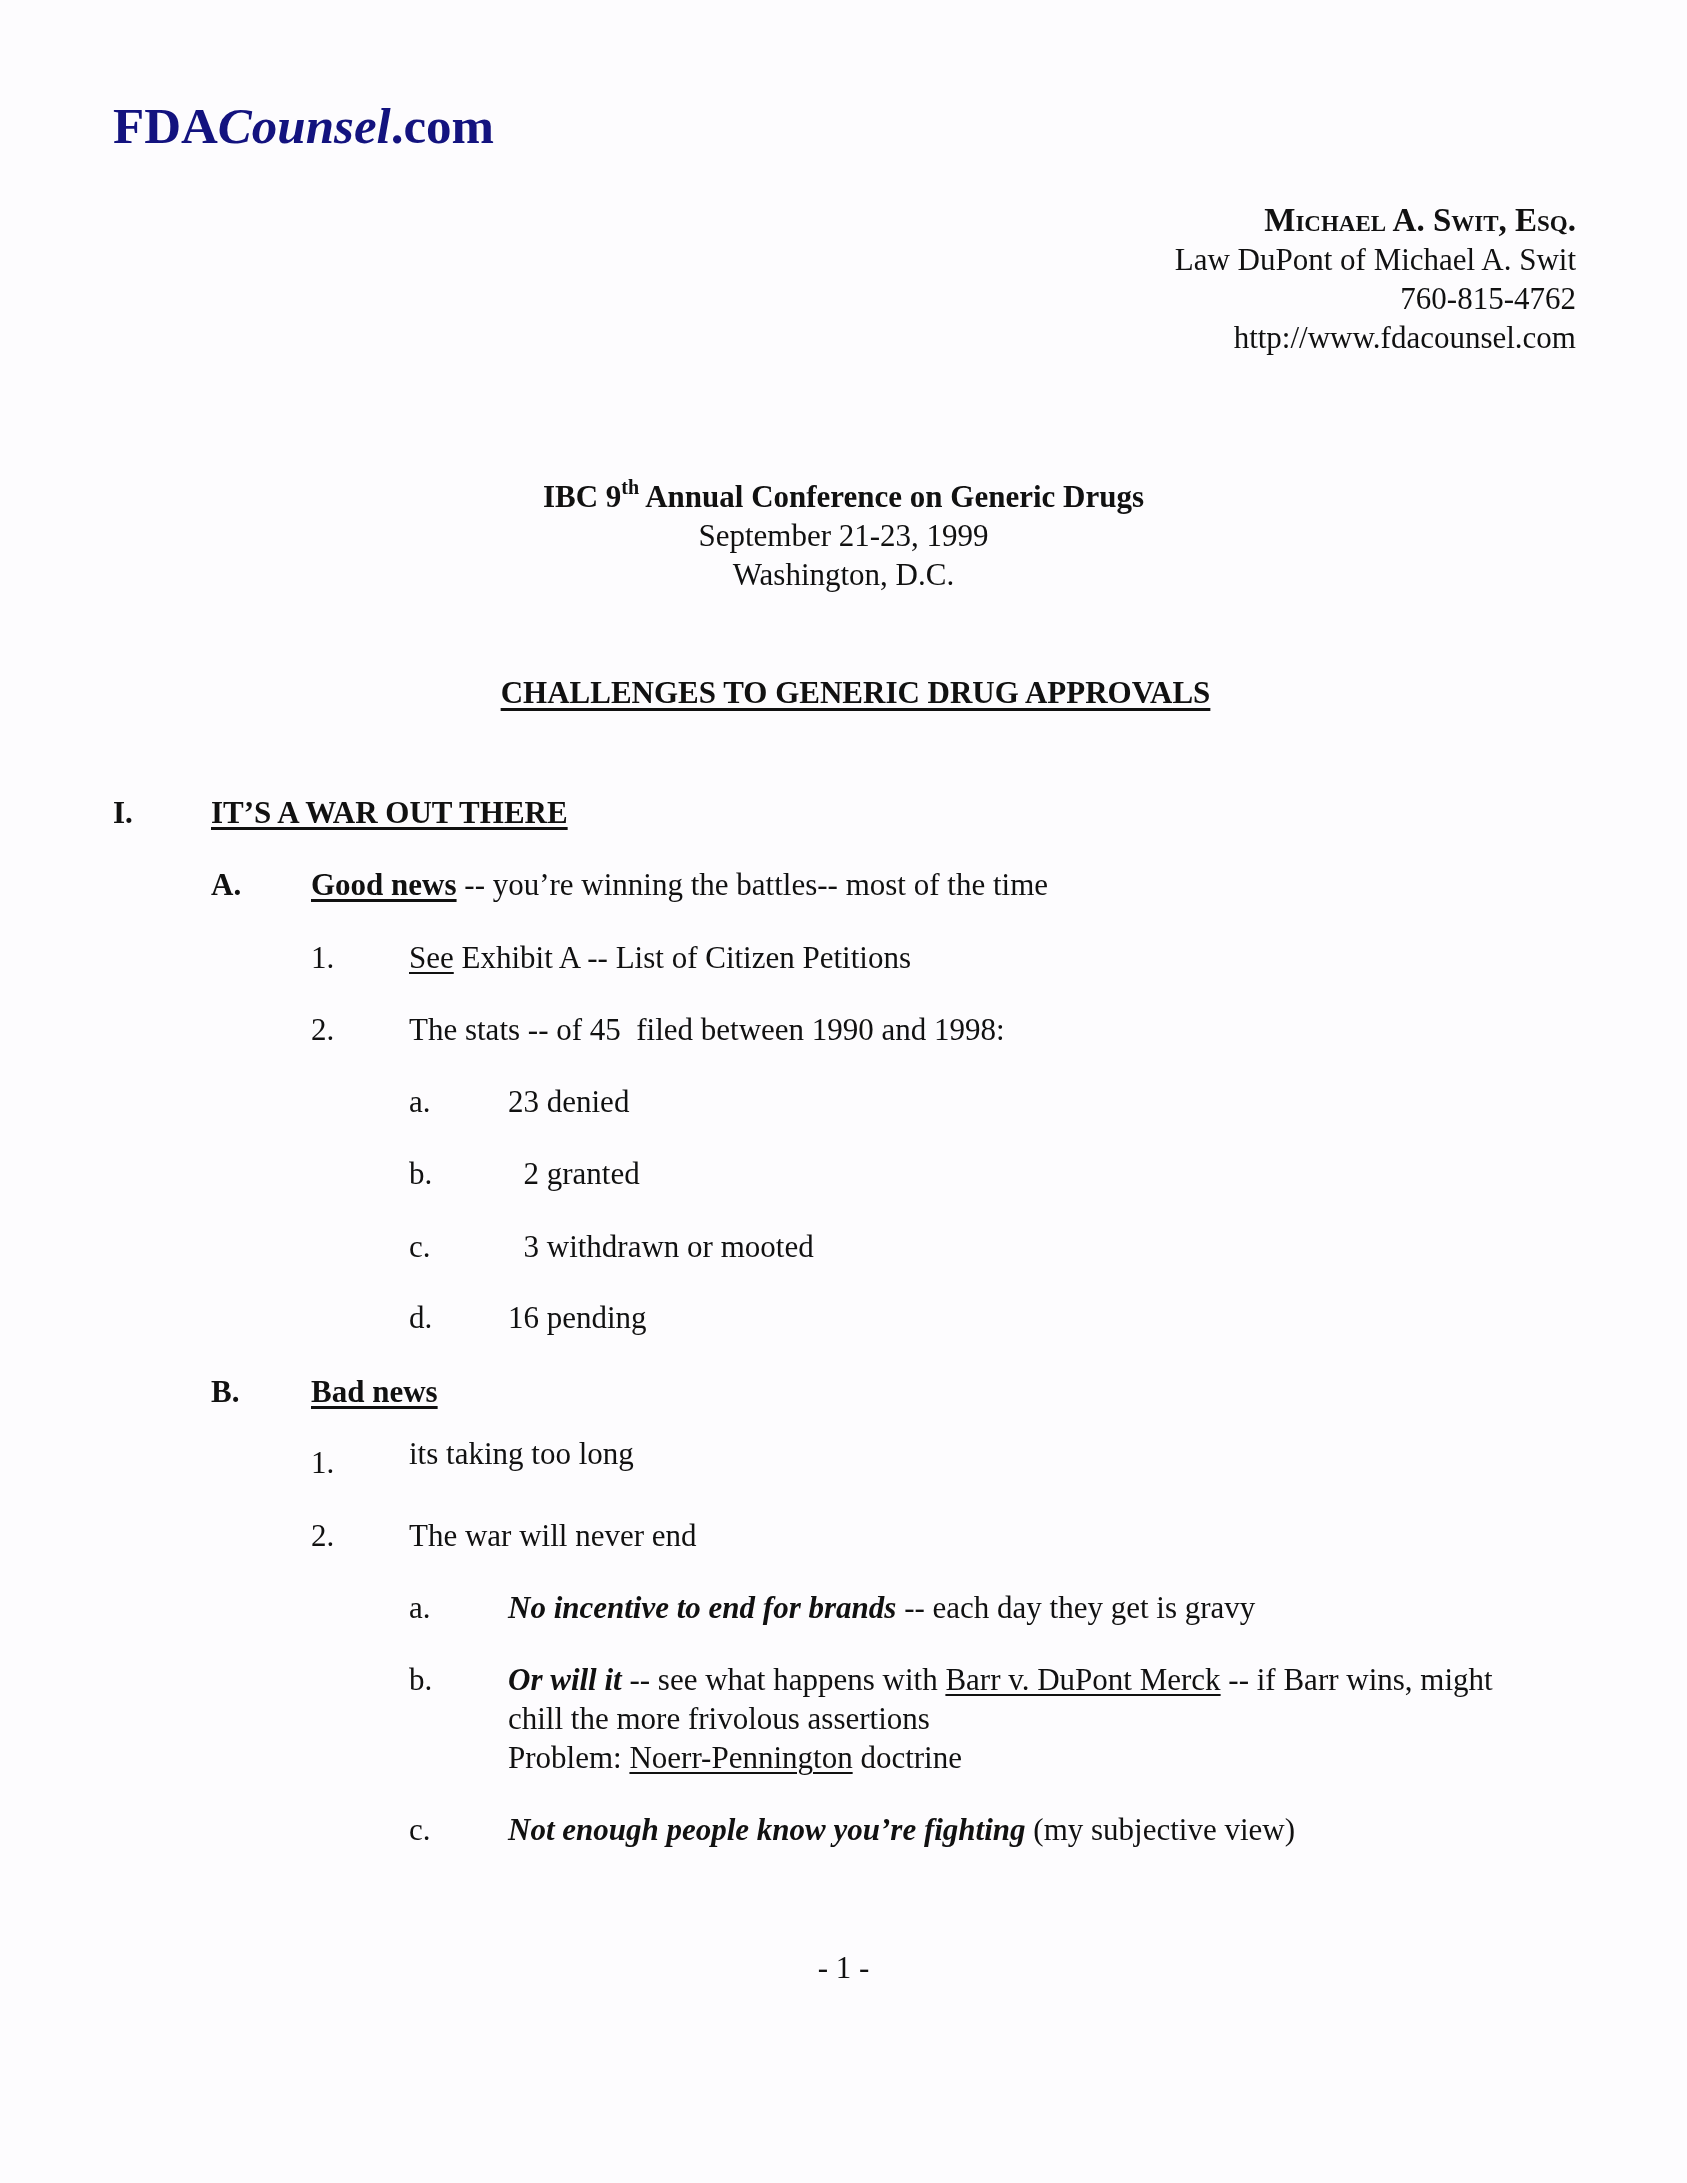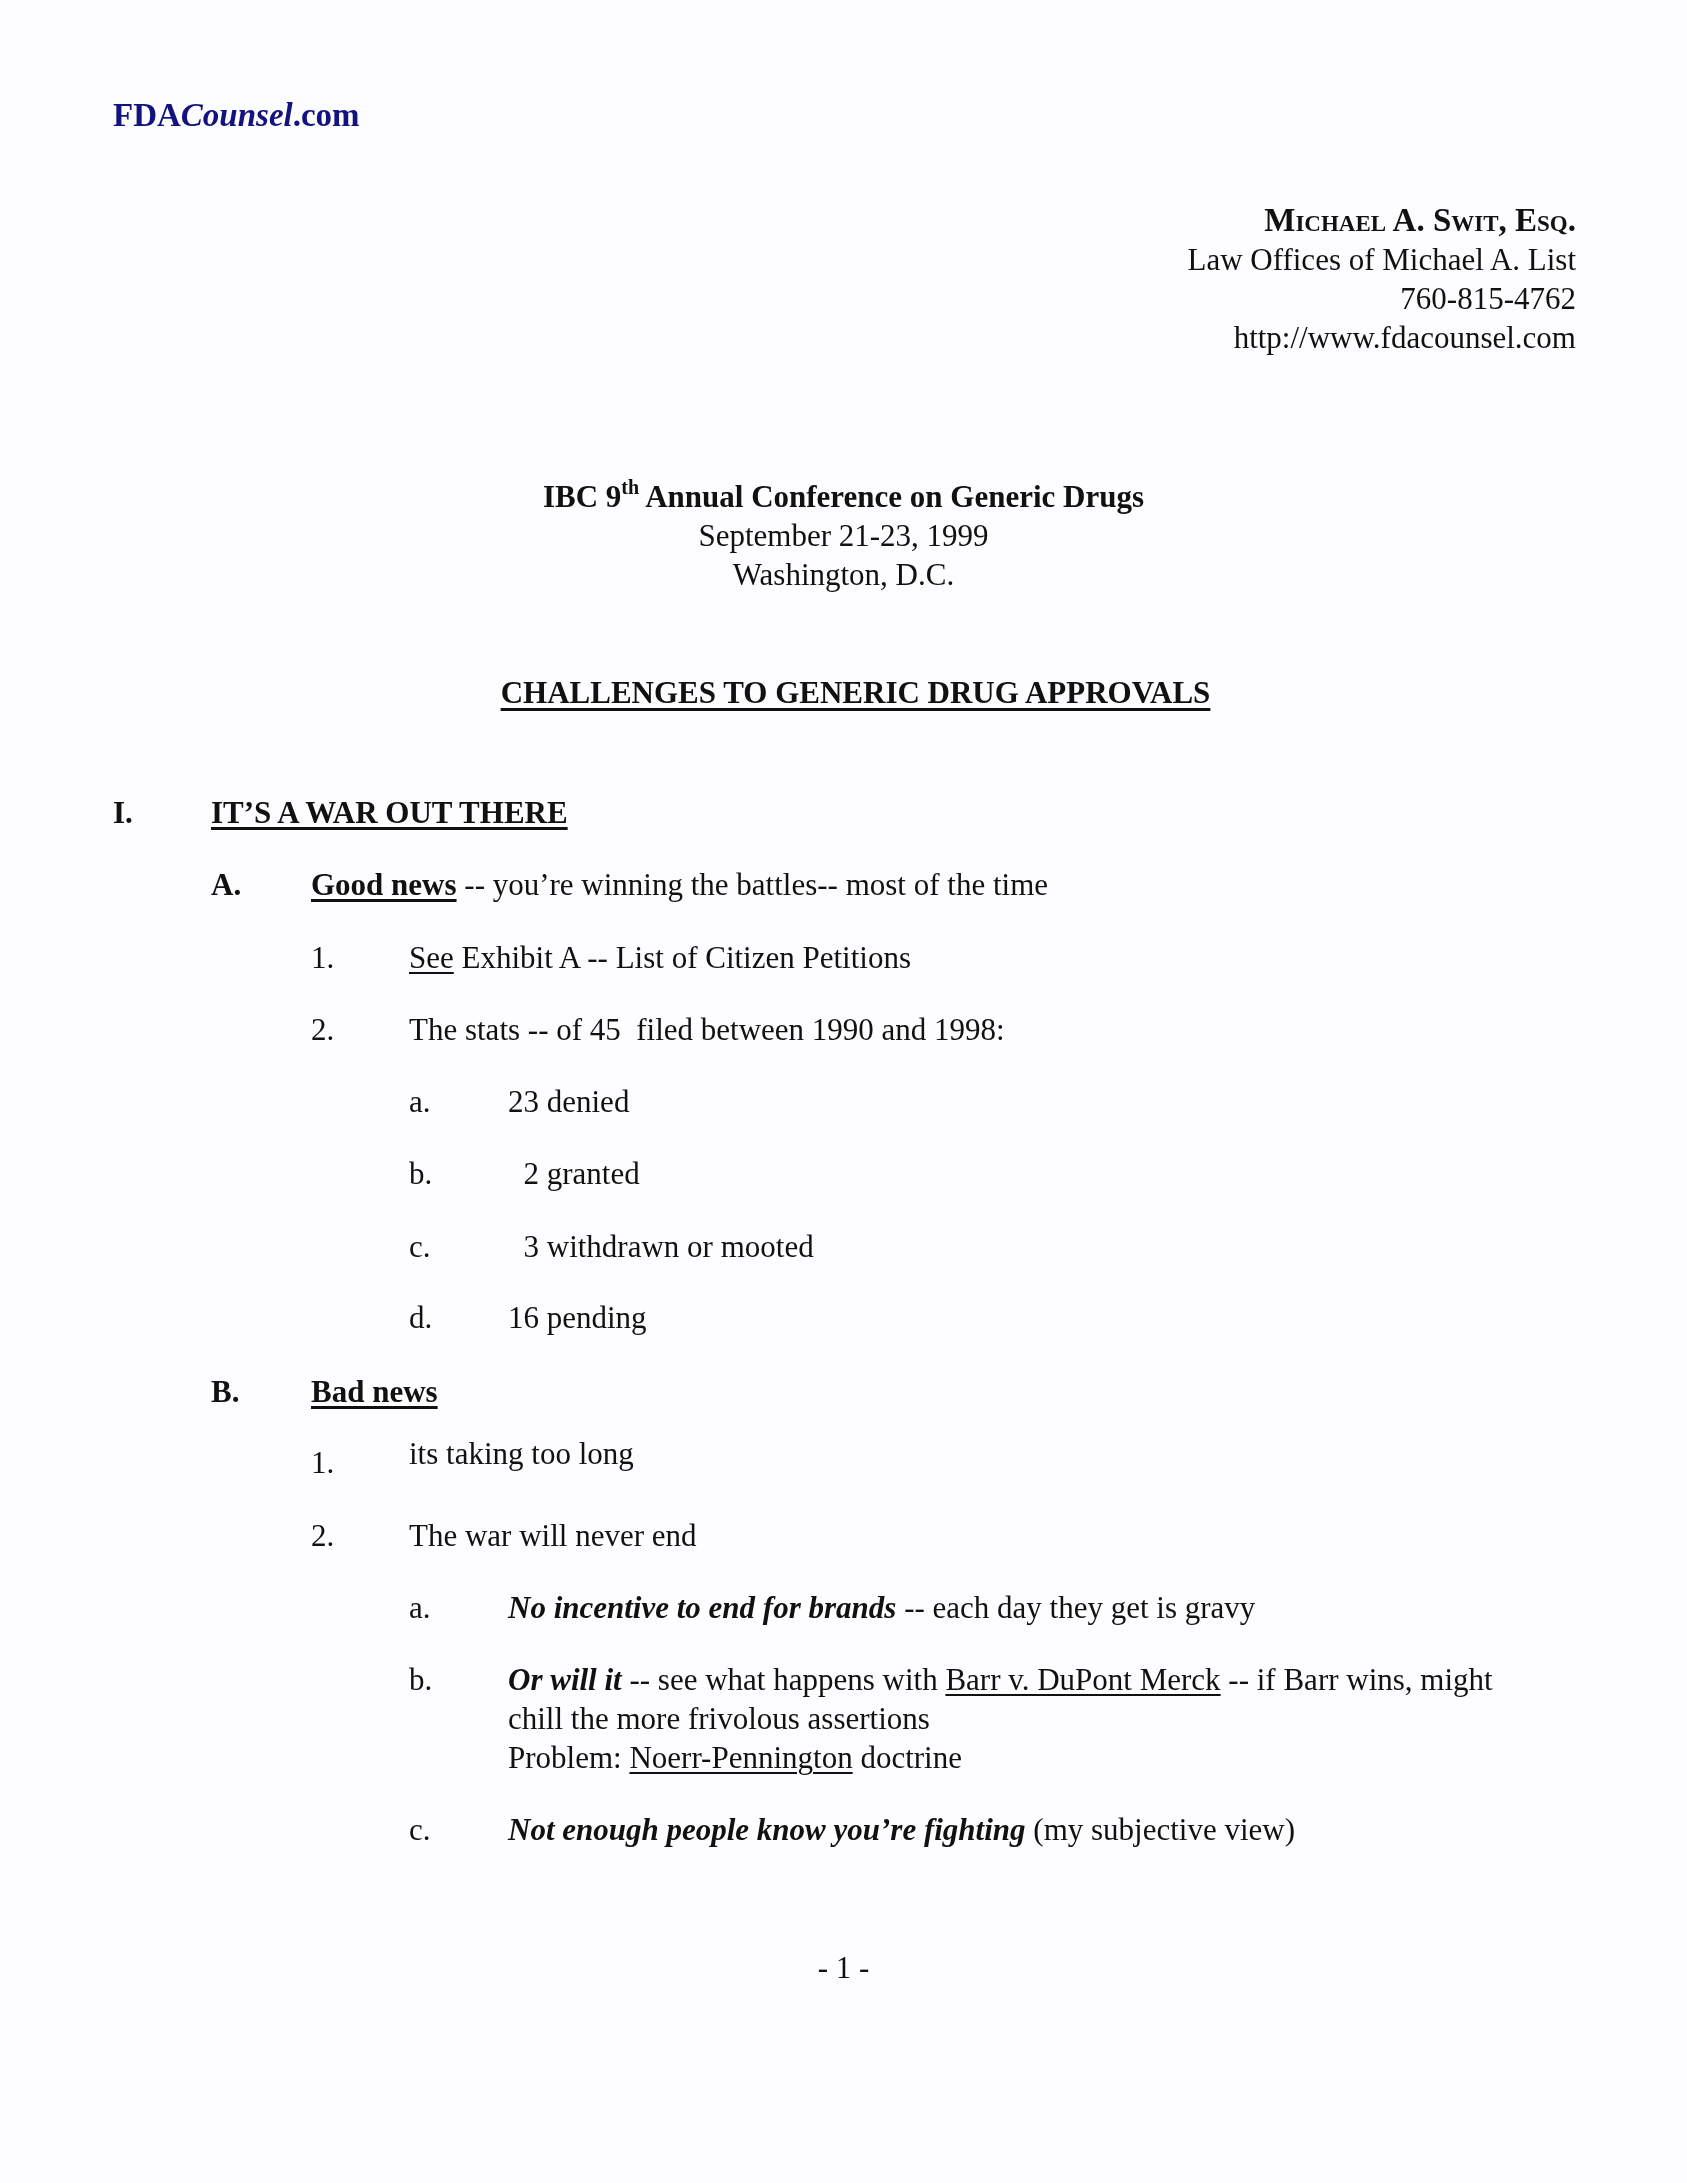--- a/index.html
+++ b/index.html
@@ -4,21 +4,21 @@
 <style>
   html, body { margin: 0; padding: 0; }
   body {
     width: 1687px; height: 2183px; position: relative; overflow: hidden;
     background: #fdfcfe;
     font-family: "Liberation Serif", "DejaVu Serif", serif;
     color: #111;
   }
   .abs { position: absolute; white-space: nowrap; }
   .logo {
-    left: 113px; top: 97px; font-size: 33px; font-weight: bold; color: #13137f;
+    left: 113px; top: 97px; font-size: 51px; font-weight: bold; color: #13137f;
     letter-spacing: 0px;
   }
   .logo .it { font-style: italic; }
   .contact { right: 111px; text-align: right; font-size: 31px; line-height: 39px; }
   .contact .name { font-weight: bold; font-size: 33px; font-variant: small-caps; }
   .contact a { color: #1515cc; text-decoration: underline; text-decoration-thickness: 1.6px; text-underline-offset: 3.3px; }
   .center { left: 0; width: 1687px; text-align: center; font-size: 31px; line-height: 39px; }
   .conf-title { font-weight: bold; }
   .conf-title sup { font-size: 20px; line-height: 0; vertical-align: 13px; }
   .main-heading { font-weight: bold; text-decoration: underline; text-decoration-thickness: 2.5px; text-underline-offset: 5px; font-size: 31px; margin-left: 24px; }
@@ -31,21 +31,21 @@
 </style>
 </head>
 <body>
 
 <div class="abs logo">
   <span>FDA</span><span class="it">Counsel</span><span>.com</span>
 </div>
 
 <div class="abs contact" style="top:201px;">
   <div class="name">Michael A. Swit, Esq.</div>
-  <div>Law Offices of Michael A. List</div>
+  <div>Law DuPont of Michael A. Swit</div>
   <div>760-815-4762</div>
   <div>http://www.fdacounsel.com</div>
 </div>
 
 <div class="abs center" style="top:477px;">
   <div class="conf-title"><span>IBC 9</span><sup>th</sup><span> Annual Conference on Generic Drugs</span></div>
   <div>September 21-23, 1999</div>
   <div>Washington, D.C.</div>
 </div>
 

